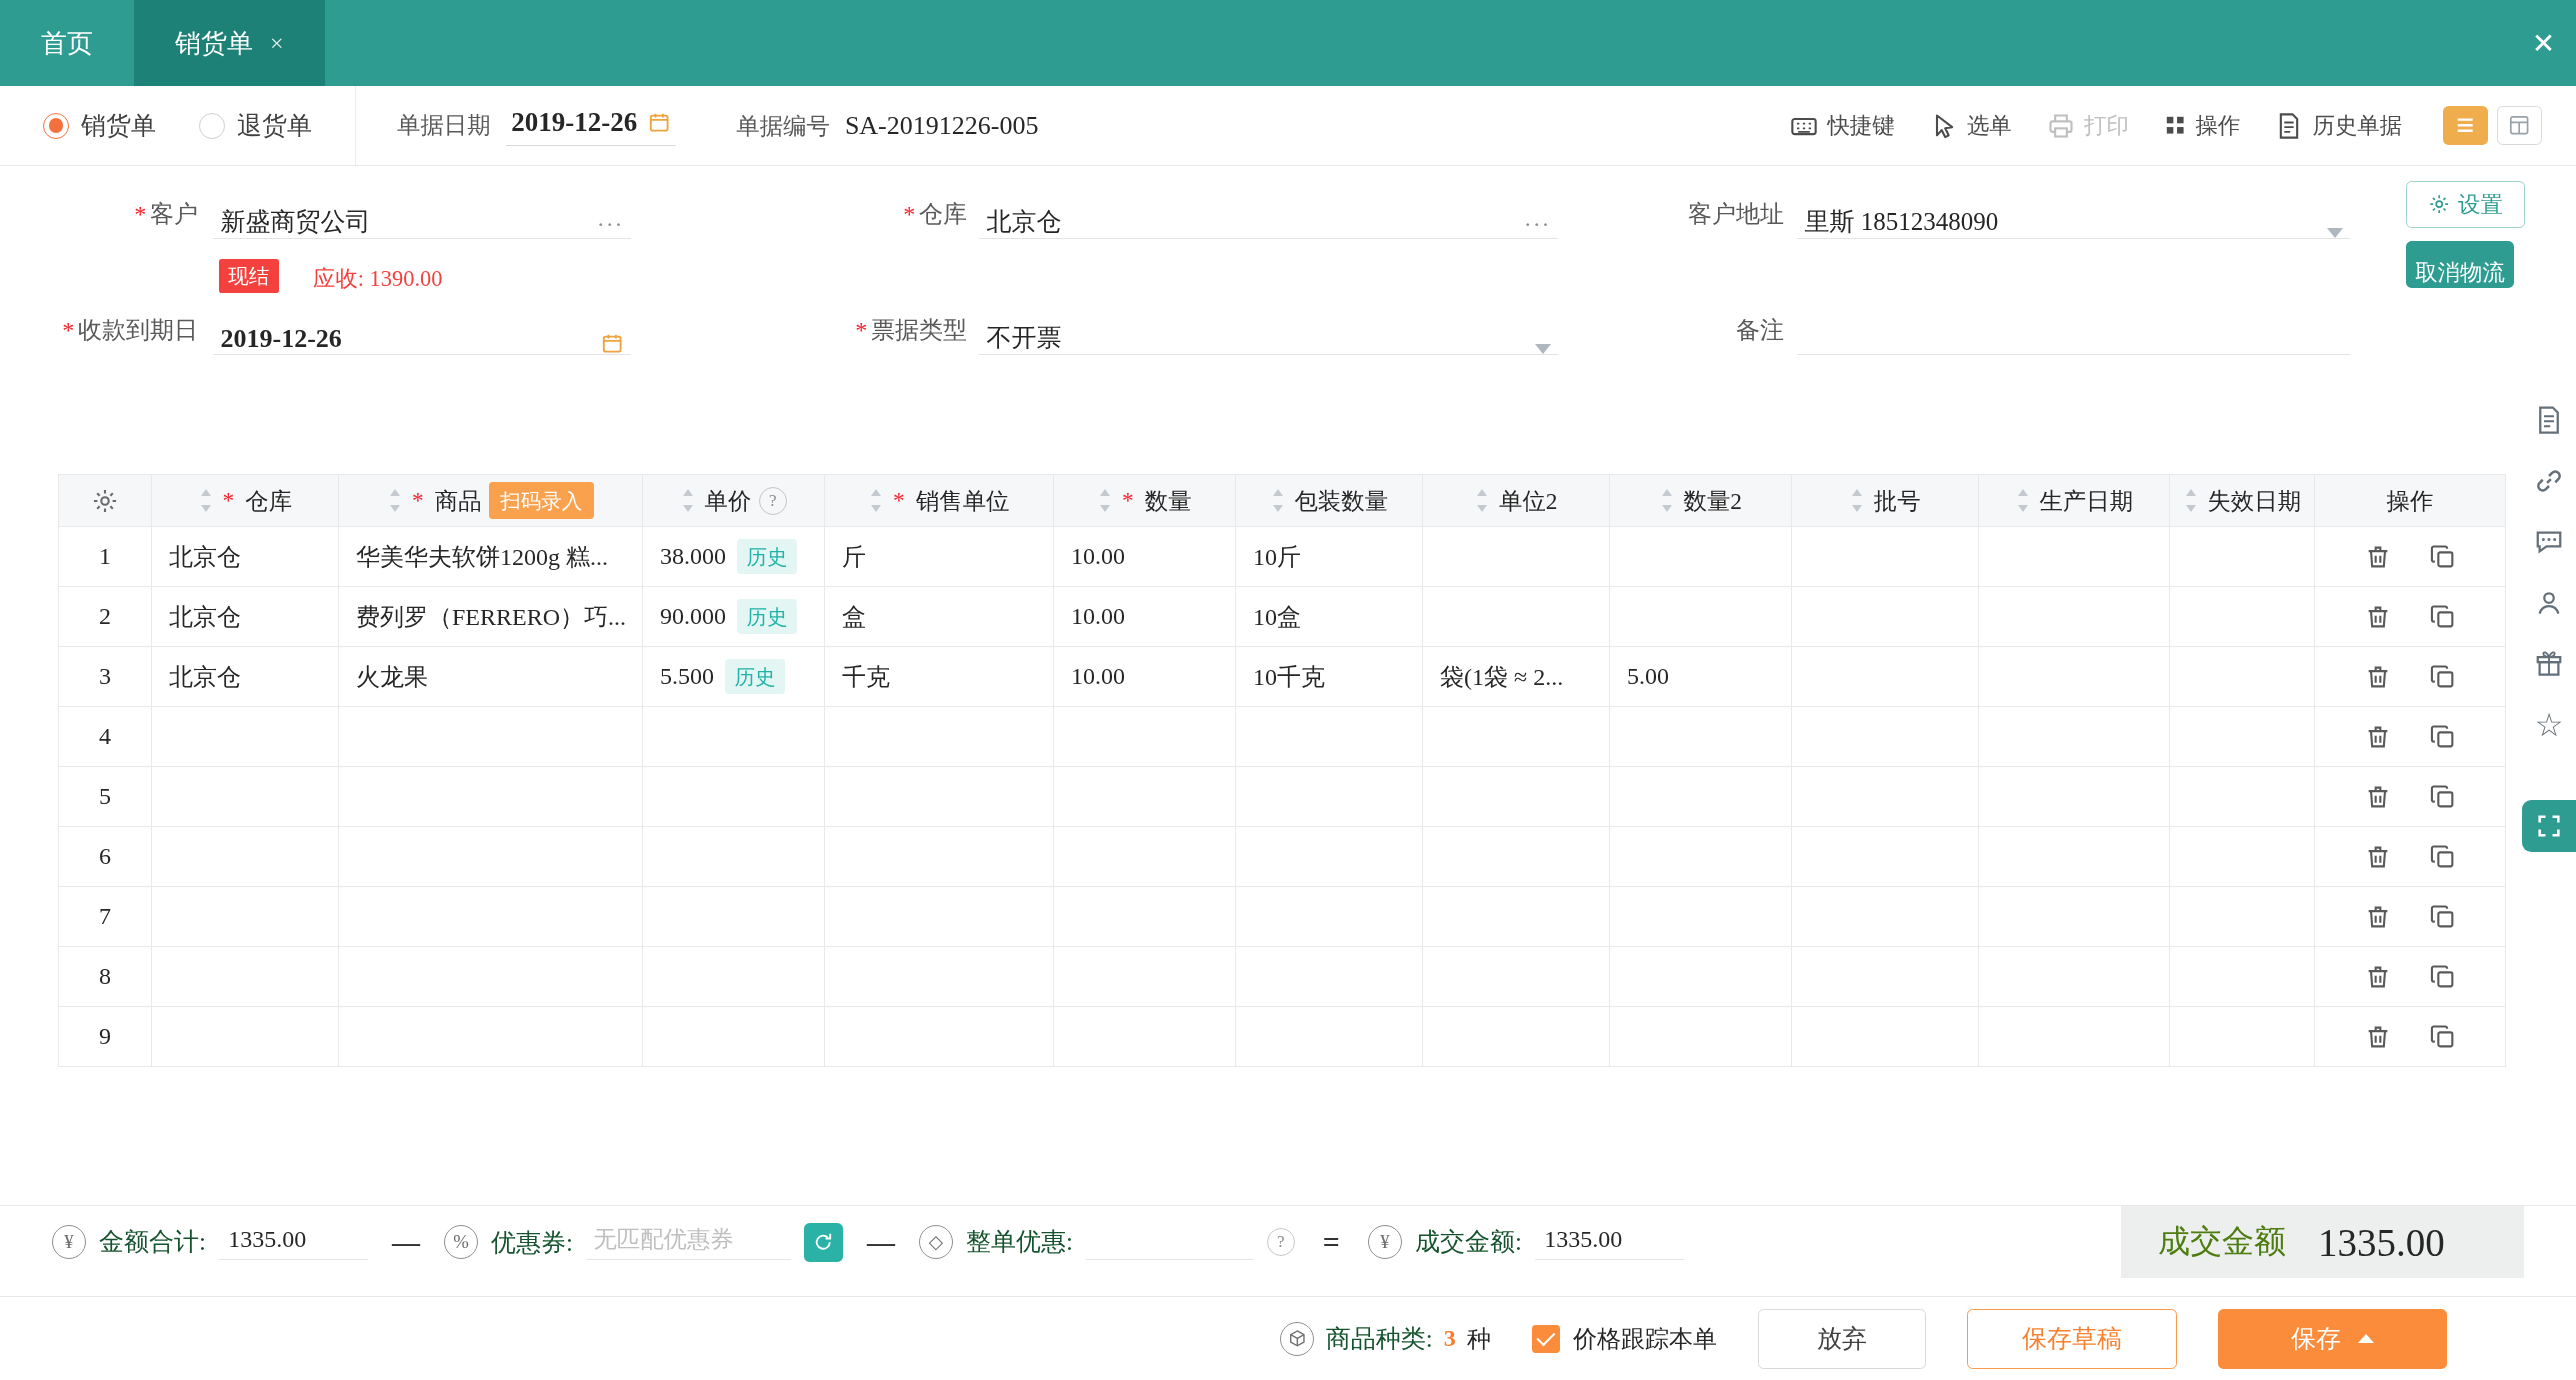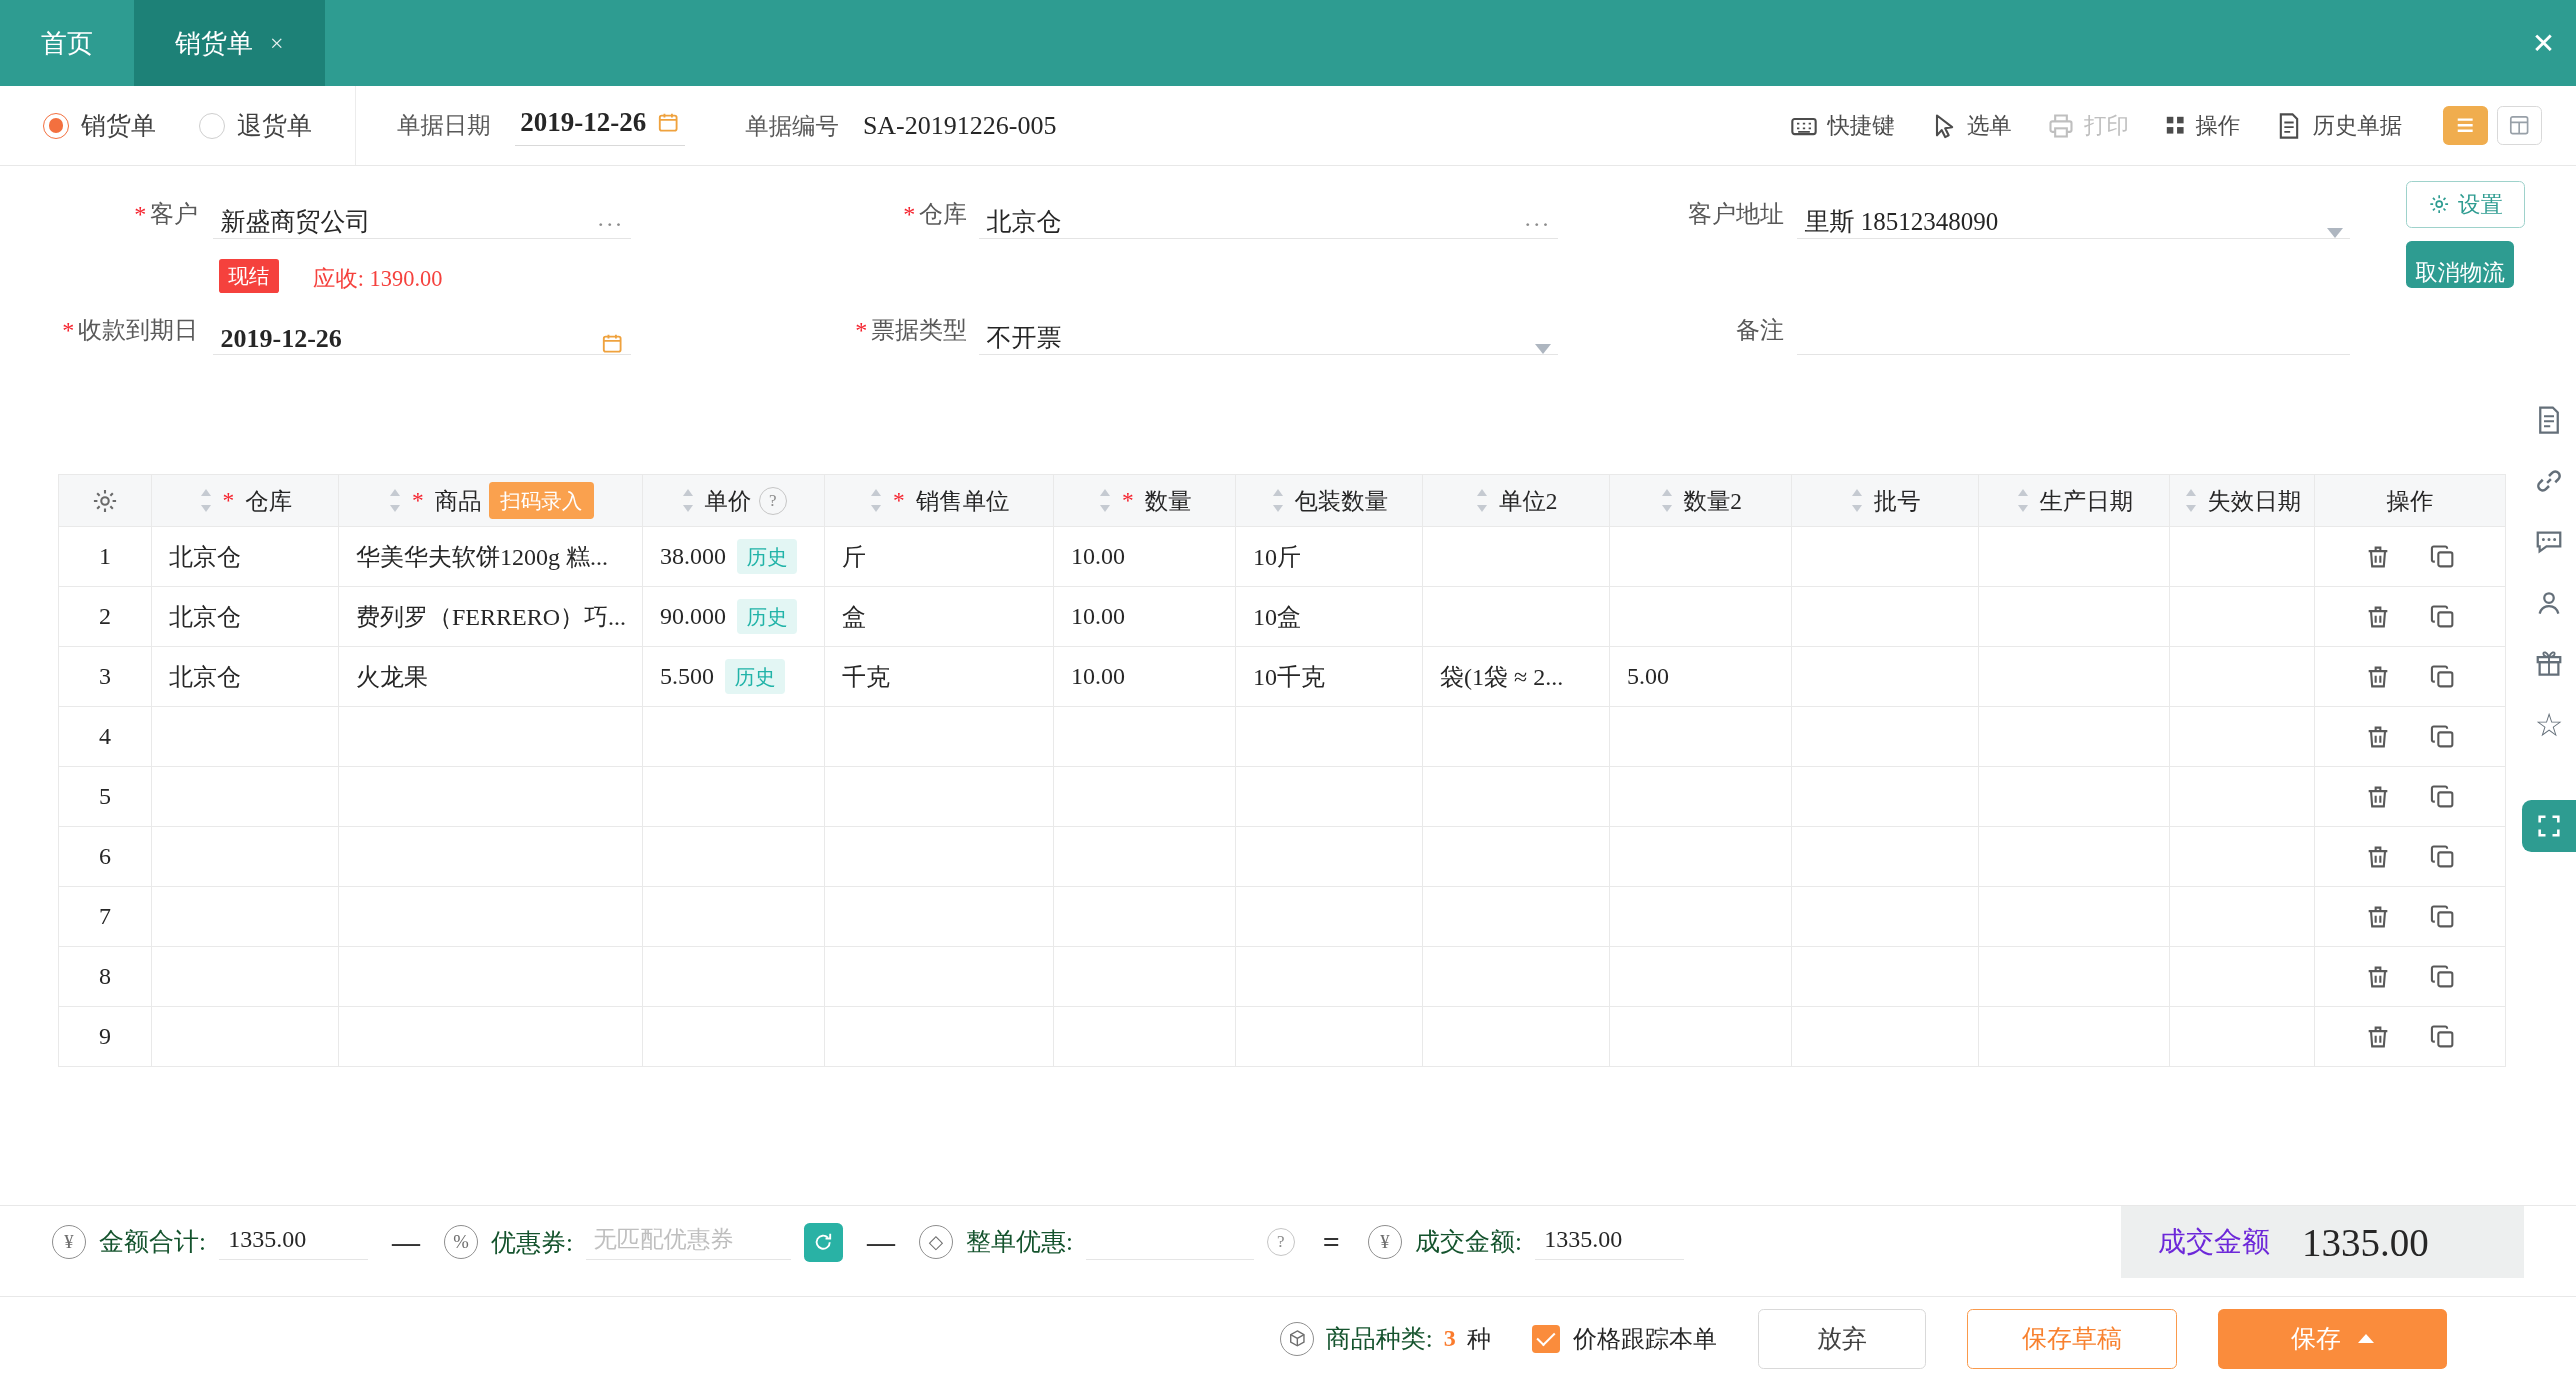--- a/index.html
+++ b/index.html
@@ -15,21 +15,21 @@
 .tab-x{font-size:24px;opacity:.9}
 .win-close{position:absolute;right:0;top:0;height:86px;width:65px;display:flex;align-items:center;justify-content:center;font-size:28px;cursor:pointer}
 
 
 .toolbar{position:absolute;top:86px;left:0;right:0;height:80px;background:#fff;border-bottom:0.9px solid #e8e8e8;display:flex;align-items:center}
 .radio-wrap{height:100%;display:flex;align-items:center;gap:43px;padding:0 43px;border-right:0.9px solid #ececec;margin-right:41px}
 .radio{display:flex;align-items:center;gap:12px;font-size:25px;color:#404040;cursor:pointer}
 .rdot{width:26px;height:26px;border-radius:50%;border:1.9px solid #cfcfcf;position:relative;background:#fff}
 .radio.sel .rdot{border-color:#f3703f}
 .radio.sel .rdot::after{content:"";position:absolute;inset:4.7px;border-radius:50%;background:#f3703f}
-.tgroup{display:flex;align-items:center;gap:24px;margin-right:60px}
+.tgroup{display:flex;align-items:center;gap:15px;margin-right:60px}
 .tlabel{color:#595959}
 .dateval{display:flex;align-items:center;gap:11.2px;border-bottom:0.9px solid #d9d9d9;padding:1.9px 5.6px 7.5px;font-size:27px;font-weight:700;color:#262626;cursor:pointer}
 .cal{color:#efa23e}
 .tno{font-size:26px;color:#262626}
 .tactions{margin-left:auto;display:flex;align-items:center;gap:35px;padding-right:34px;color:#4c4c4c;font-size:22.4px}
 .taction{display:flex;align-items:center;gap:9.3px;cursor:pointer}
 .taction.disabled{color:#bfbfbf}
 .viewtoggles{display:flex;gap:9.3px;margin-left:5.6px}
 .vt{width:45px;height:39px;border-radius:5.6px;display:flex;align-items:center;justify-content:center;cursor:pointer}
 .vt.active{background:#f0ad4e;color:#fff}
@@ -86,21 +86,21 @@
 .cico{width:34px;height:34px;border-radius:50%;border:1.9px solid #8f8f8f;color:#6e6e6e;display:inline-flex;align-items:center;justify-content:center;font-size:18.7px;flex:none}
 .slabel{font-size:25px;color:#14532d}
 .sval{border-bottom:0.9px solid #e5e5e5;min-width:149px;padding:1.9px 9.3px 5.6px;font-size:24px}
 .minus{margin:0 24px;font-size:28px;font-weight:700;color:#333}
 .equals{margin:0 28px;font-size:30px;font-weight:700;color:#333}
 .sinput{border:none;border-bottom:0.9px solid #e5e5e5;outline:none;background:transparent;width:205px;font-size:23.4px;font-family:inherit;padding:1.9px 7.5px 5.6px}
 .sinput::placeholder{color:#bfbfbf}
 .sinput.short{width:168px}
 .refresh{width:39px;height:39px;border-radius:5.6px;background:#29b2a5;color:#fff;display:inline-flex;align-items:center;justify-content:center;cursor:pointer}
 .panel{margin-left:auto;width:403px;height:100%;background:#edefef;display:flex;align-items:center;gap:32px;padding-left:37px}
-.pl{color:#6d28d9;font-size:28px}
+.pl{color:#4d7c0f;font-size:32px}
 .pv{font-size:39px;color:#262626}
 
 
 .footer{position:absolute;top:1296px;left:0;right:0;height:84px;border-top:0.9px solid #e8e8e8;background:#fff;display:flex;align-items:center;justify-content:flex-end;gap:41px;padding-right:129px}
 .stat{display:flex;align-items:center;gap:11.2px;font-size:24px}
 .stat .n{color:#fa7b2d;font-weight:700}
 .cbgroup{display:flex;align-items:center;gap:13px;font-size:24px;cursor:pointer}
 .btn{height:60px;border-radius:5.6px;display:inline-flex;align-items:center;justify-content:center;font-size:25px;cursor:pointer}
 .btn.ghost{width:168px;border:0.9px solid #d9d9d9;background:#fff;color:#404040}
 .btn.outline{width:210px;border:0.9px solid #fa9a4c;background:#fff;color:#f8812f}

